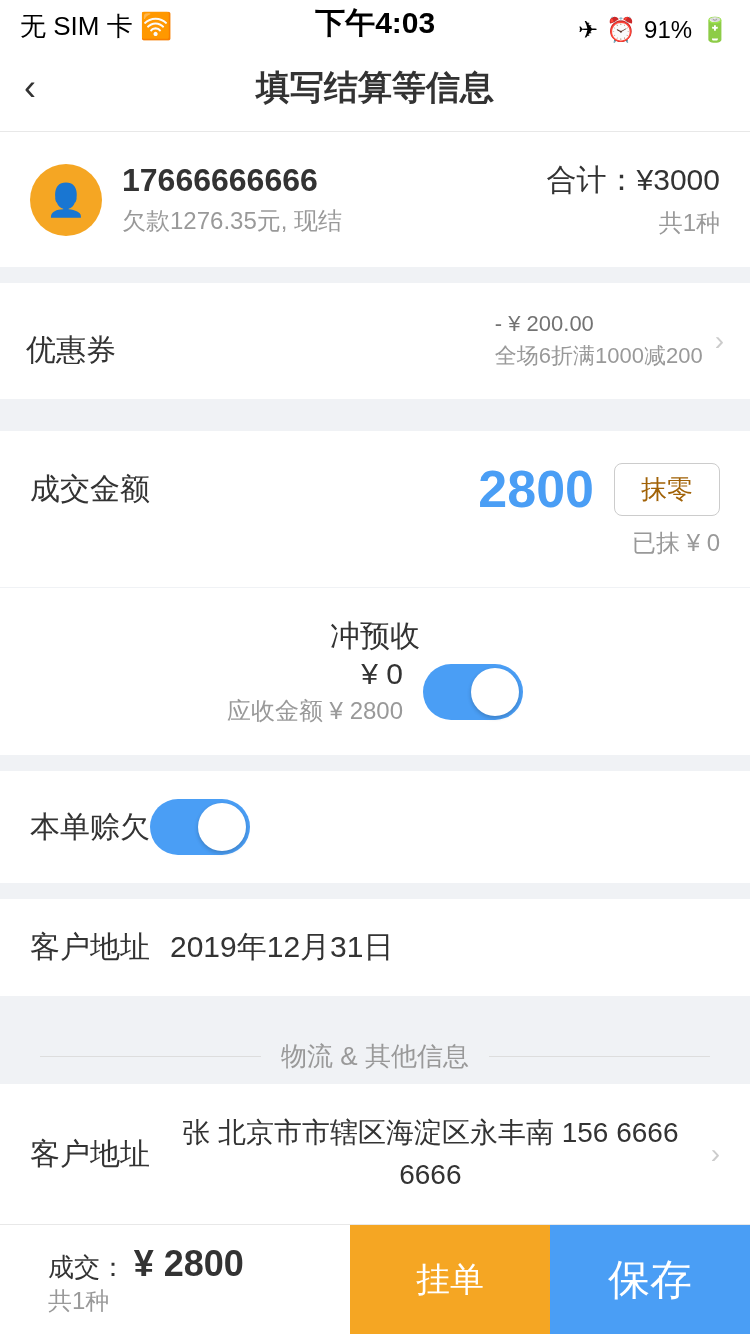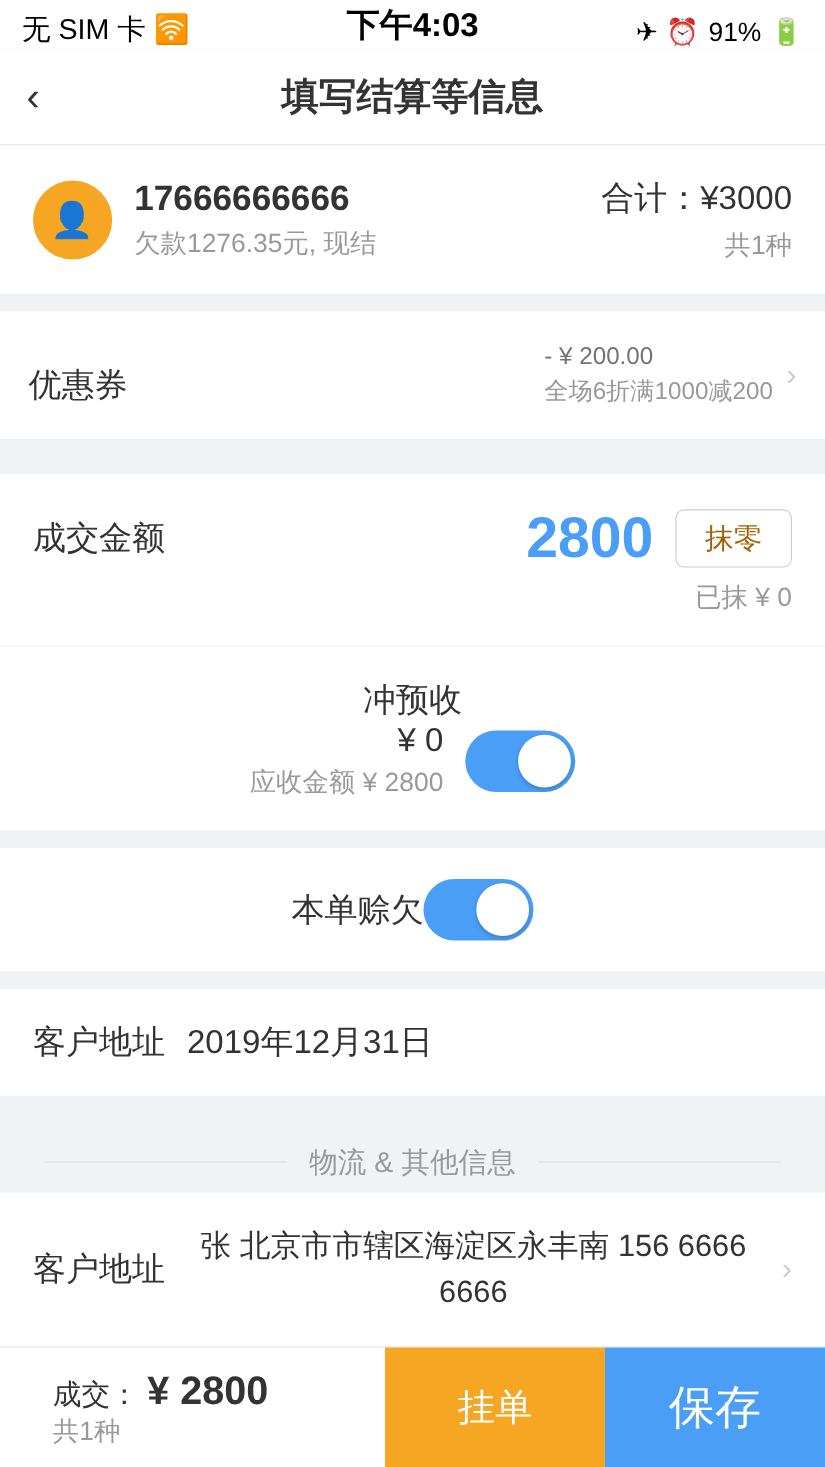--- a/index.html
+++ b/index.html
@@ -247,21 +247,21 @@
       box-shadow: 0 2px 4px rgba(0,0,0,0.2);
       transition: left 0.2s;
     }
 
     
     .debt-section {
       background: #fff;
       padding: 28px 30px;
       display: flex;
       align-items: center;
-      justify-content: center;
+      justify-content: flex-start;
       margin-bottom: 16px;
     }
     .debt-label {
       font-size: 30px;
       color: #333;
     }
 
     
     .duedate-section {
       background: #fff;

